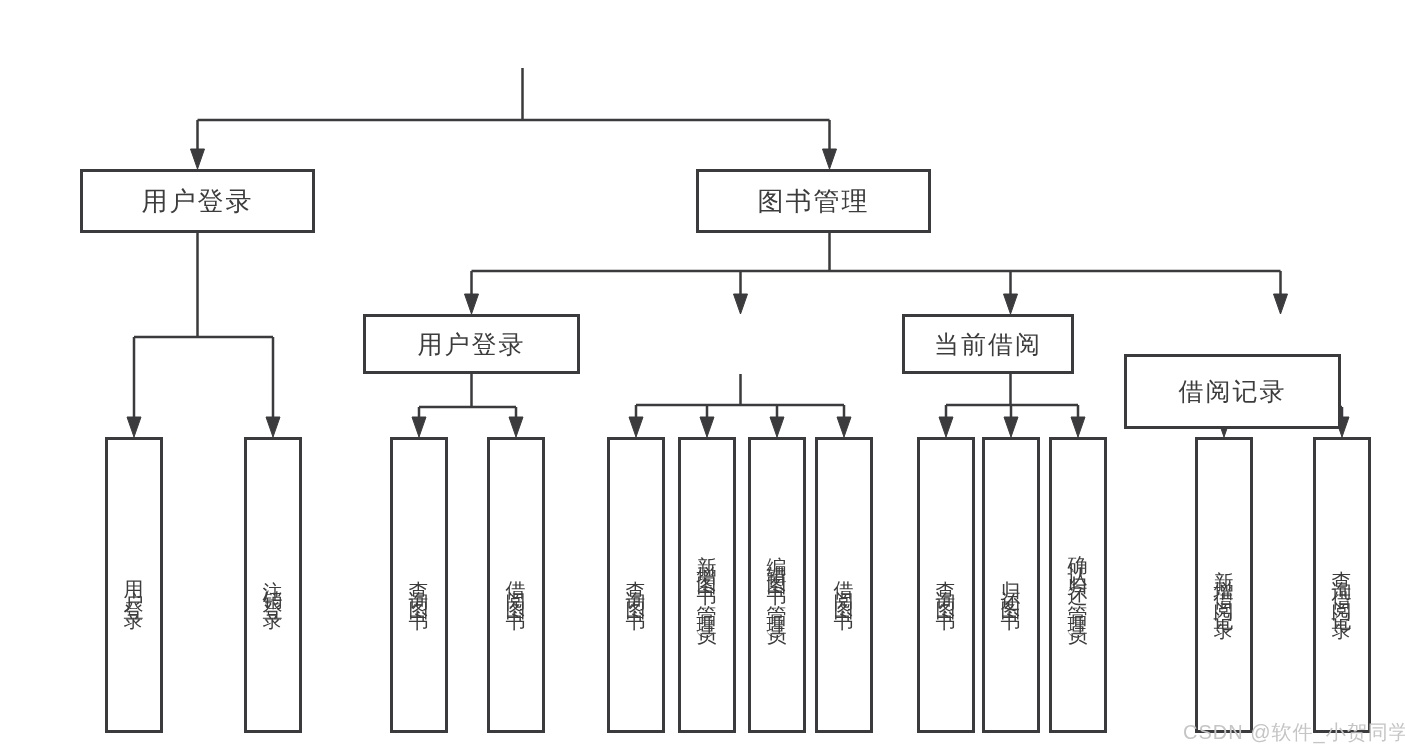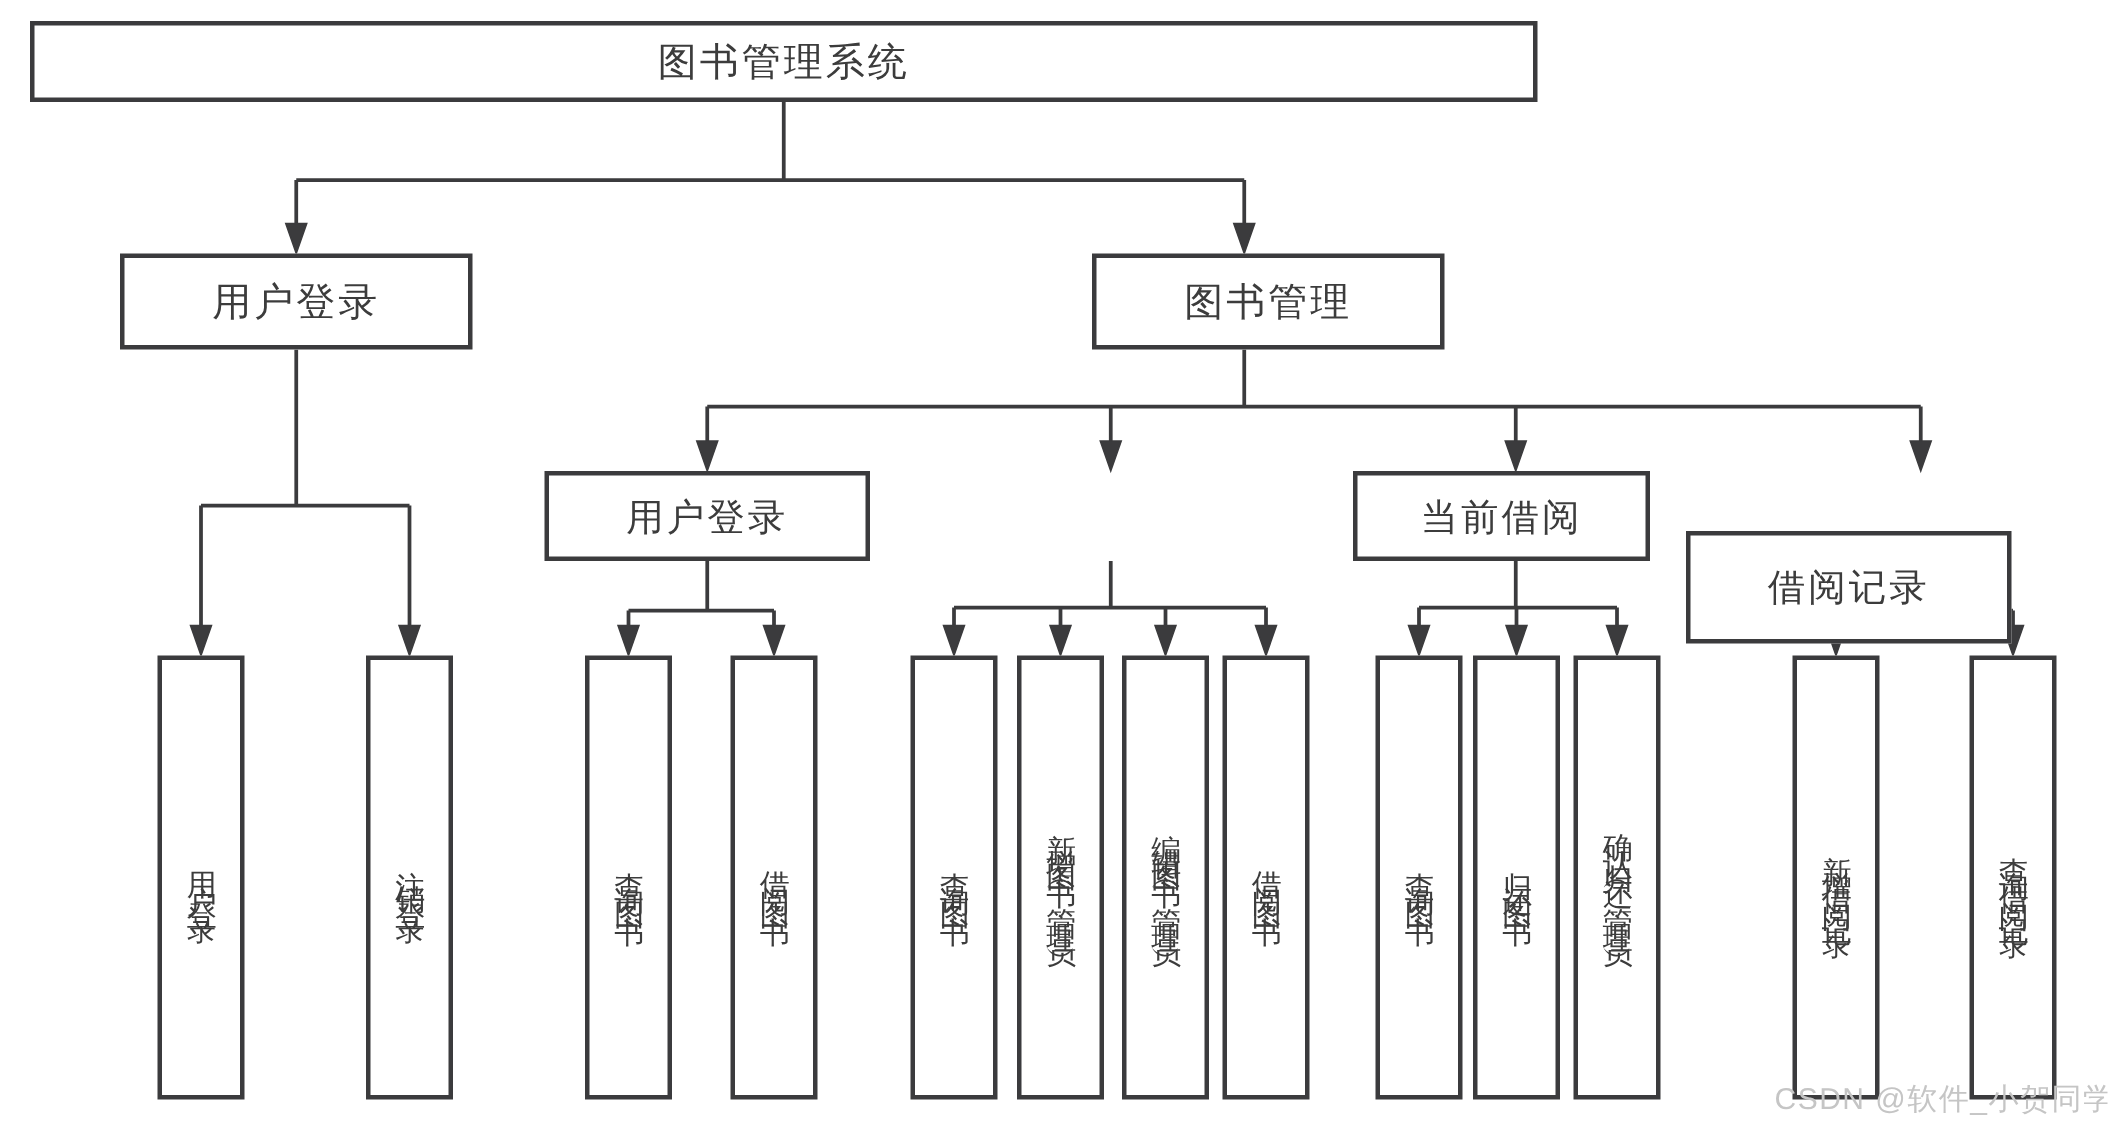--- a/index.html
+++ b/index.html
@@ -101,35 +101,32 @@
       <polygon points="777,437 770,417 784,417"></polygon>
       <polygon points="844,437 837,417 851,417"></polygon>
       <polygon points="946,437 939,417 953,417"></polygon>
       <polygon points="1011,437 1004,417 1018,417"></polygon>
       <polygon points="1078,437 1071,417 1085,417"></polygon>
       <polygon points="1224,437 1217,417 1231,417"></polygon>
       <polygon points="1342,437 1335,417 1349,417"></polygon>
     </g>
   </svg>
 
-  <div class="node lv1" style="left:20px; top:14px; width:1005px; height:54px;">
-    <span>图书管理系统</span>
-  </div>
 
   <div class="node lv2" style="left:80px; top:169px; width:235px; height:64px;">
     <span>用户登录</span>
   </div>
-  <div class="node lv2" style="left:728px; top:169px; width:235px; height:64px;">
+  <div class="node lv2" style="left:696px; top:169px; width:235px; height:64px;">
     <span>图书管理</span>
   </div>
 
   <div class="node lv3" style="left:363px; top:314px; width:217px; height:60px;">
     <span>用户登录</span>
   </div>
-  <div class="node lv3" style="left:902px; top:314px; width:198px; height:60px;">
+  <div class="node lv3" style="left:902px; top:314px; width:172px; height:60px;">
     <span>当前借阅</span>
   </div>
   <div class="node lv3" style="left:1124px; top:314px; width:217px; height:75px;margin-top:40px;">
     <span>借阅记录</span>
   </div>
 
   <div class="node leaf" style="left:105px; top:437px; width:58px; height:296px;">
     <span>用户登录</span>
   </div>
   <div class="node leaf" style="left:244px; top:437px; width:58px; height:296px;">

